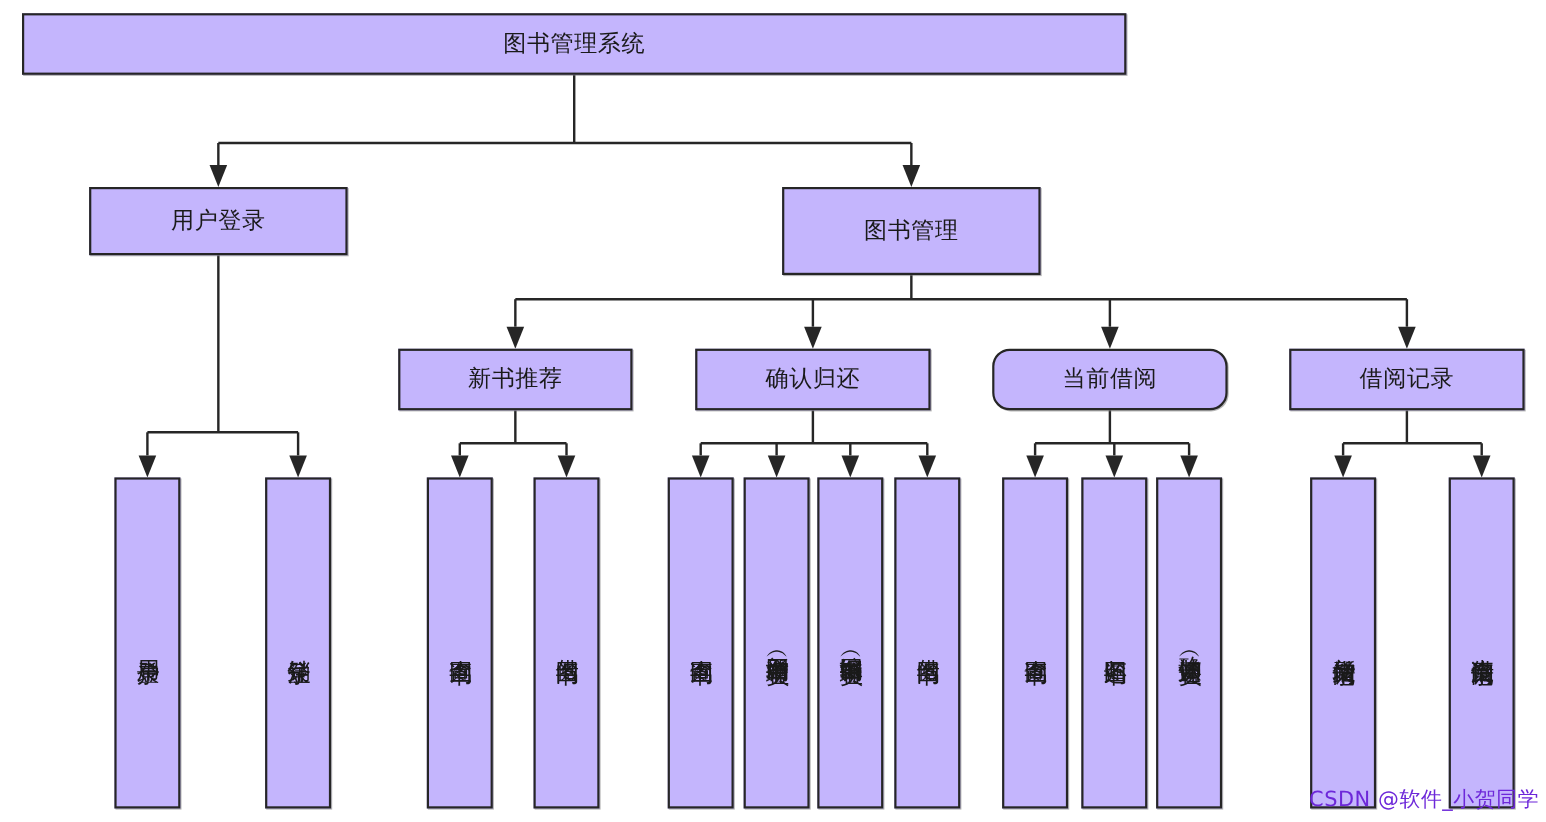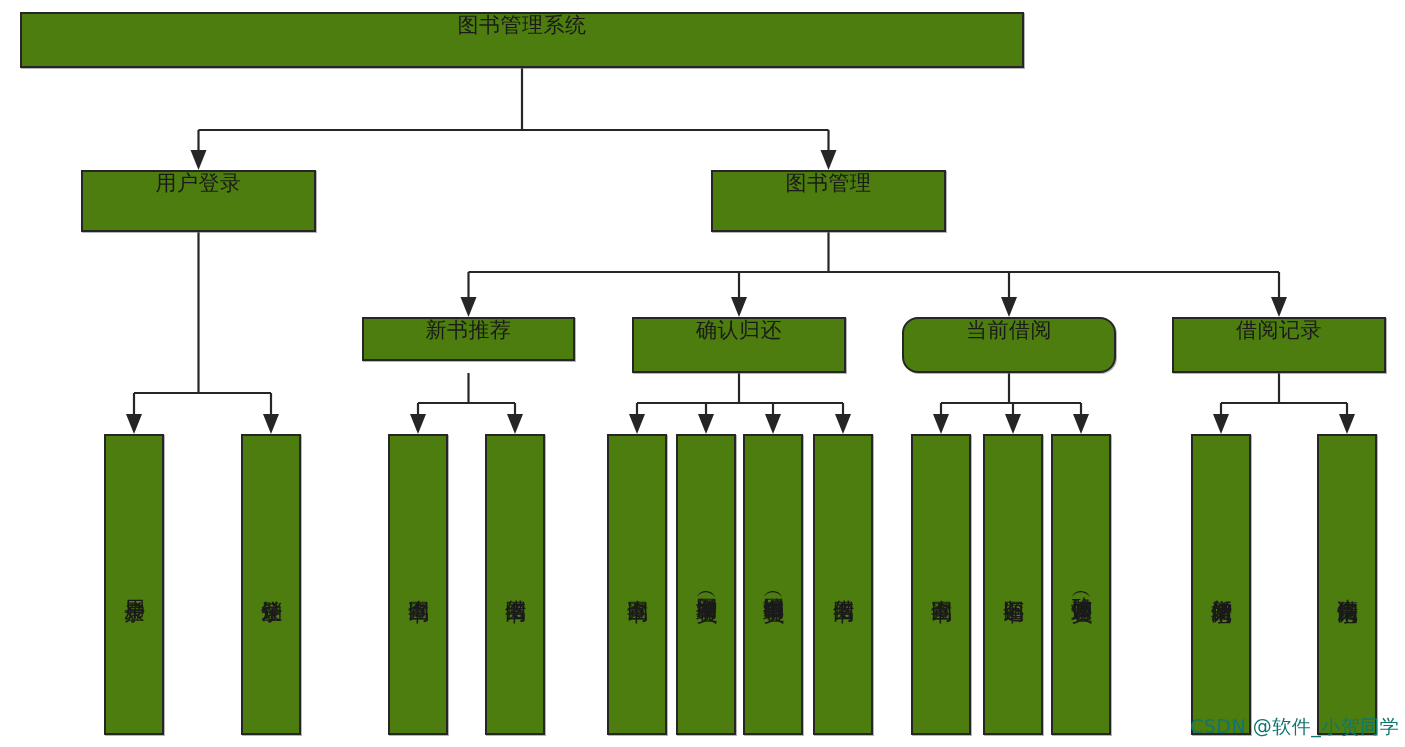--- a/index.html
+++ b/index.html
@@ -17,24 +17,25 @@
   #diagram-root {
     position: absolute;
     left: 0;
     top: 0;
     width: 1405px;
     height: 747px;
   }
   .node-box {
     position: absolute;
     box-sizing: border-box;
-    background: #4d7c0f;
+    background: #c4b5fd;
     border: 2px solid #262626;
     box-shadow: 1px 1px 0 0 rgba(120,120,120,0.55);
     display: flex;
+    align-items: center;
     justify-content: center;
   }
   .node-label-h {
     font-size: 21px;
     line-height: 1.1;
     color: #1a1a1a;
     white-space: nowrap;
     letter-spacing: 0.5px;
   }
   .node-label-v {
@@ -43,21 +44,21 @@
     font-size: 21px;
     line-height: 1.22;
     color: #1a1a1a;
     letter-spacing: 1px;
     white-space: nowrap;
     text-align: center;
   }
   .watermark {
     position: absolute;
     font-size: 19px;
-    color: #0f766e;
+    color: #6d28d9;
     white-space: nowrap;
     pointer-events: none;
     letter-spacing: 0.5px;
   }
   svg.connectors {
     position: absolute;
     left: 0;
     top: 0;
     width: 1405px;
     height: 747px;
@@ -142,25 +143,25 @@
     <span class="node-label-h">用户登录</span>
   </div>
 
   <div class="node-box" style="left: 104px; top: 434px; width: 60px; height: 301px;">
     <span class="node-label-v">用户登录</span>
   </div>
   <div class="node-box" style="left: 241px; top: 434px; width: 60px; height: 301px;">
     <span class="node-label-v">注销登录</span>
   </div>
 
-  <div class="node-box" style="left: 711px; top: 170px; width: 235px; height: 62px;">
+  <div class="node-box" style="left: 711px; top: 170px; width: 235px; height: 80px;">
     <span class="node-label-h">图书管理</span>
   </div>
 
-  <div class="node-box" style="left: 362px; top: 317px; width: 213px; height: 44px;">
+  <div class="node-box" style="left: 362px; top: 317px; width: 213px; height: 56px;">
     <span class="node-label-h">新书推荐</span>
   </div>
   <div class="node-box" style="left: 388px; top: 434px; width: 60px; height: 301px;">
     <span class="node-label-v">查询图书</span>
   </div>
   <div class="node-box" style="left: 485px; top: 434px; width: 60px; height: 301px;">
     <span class="node-label-v">借阅图书</span>
   </div>
 
   <div class="node-box" style="left: 632px; top: 317px; width: 214px; height: 56px;">

